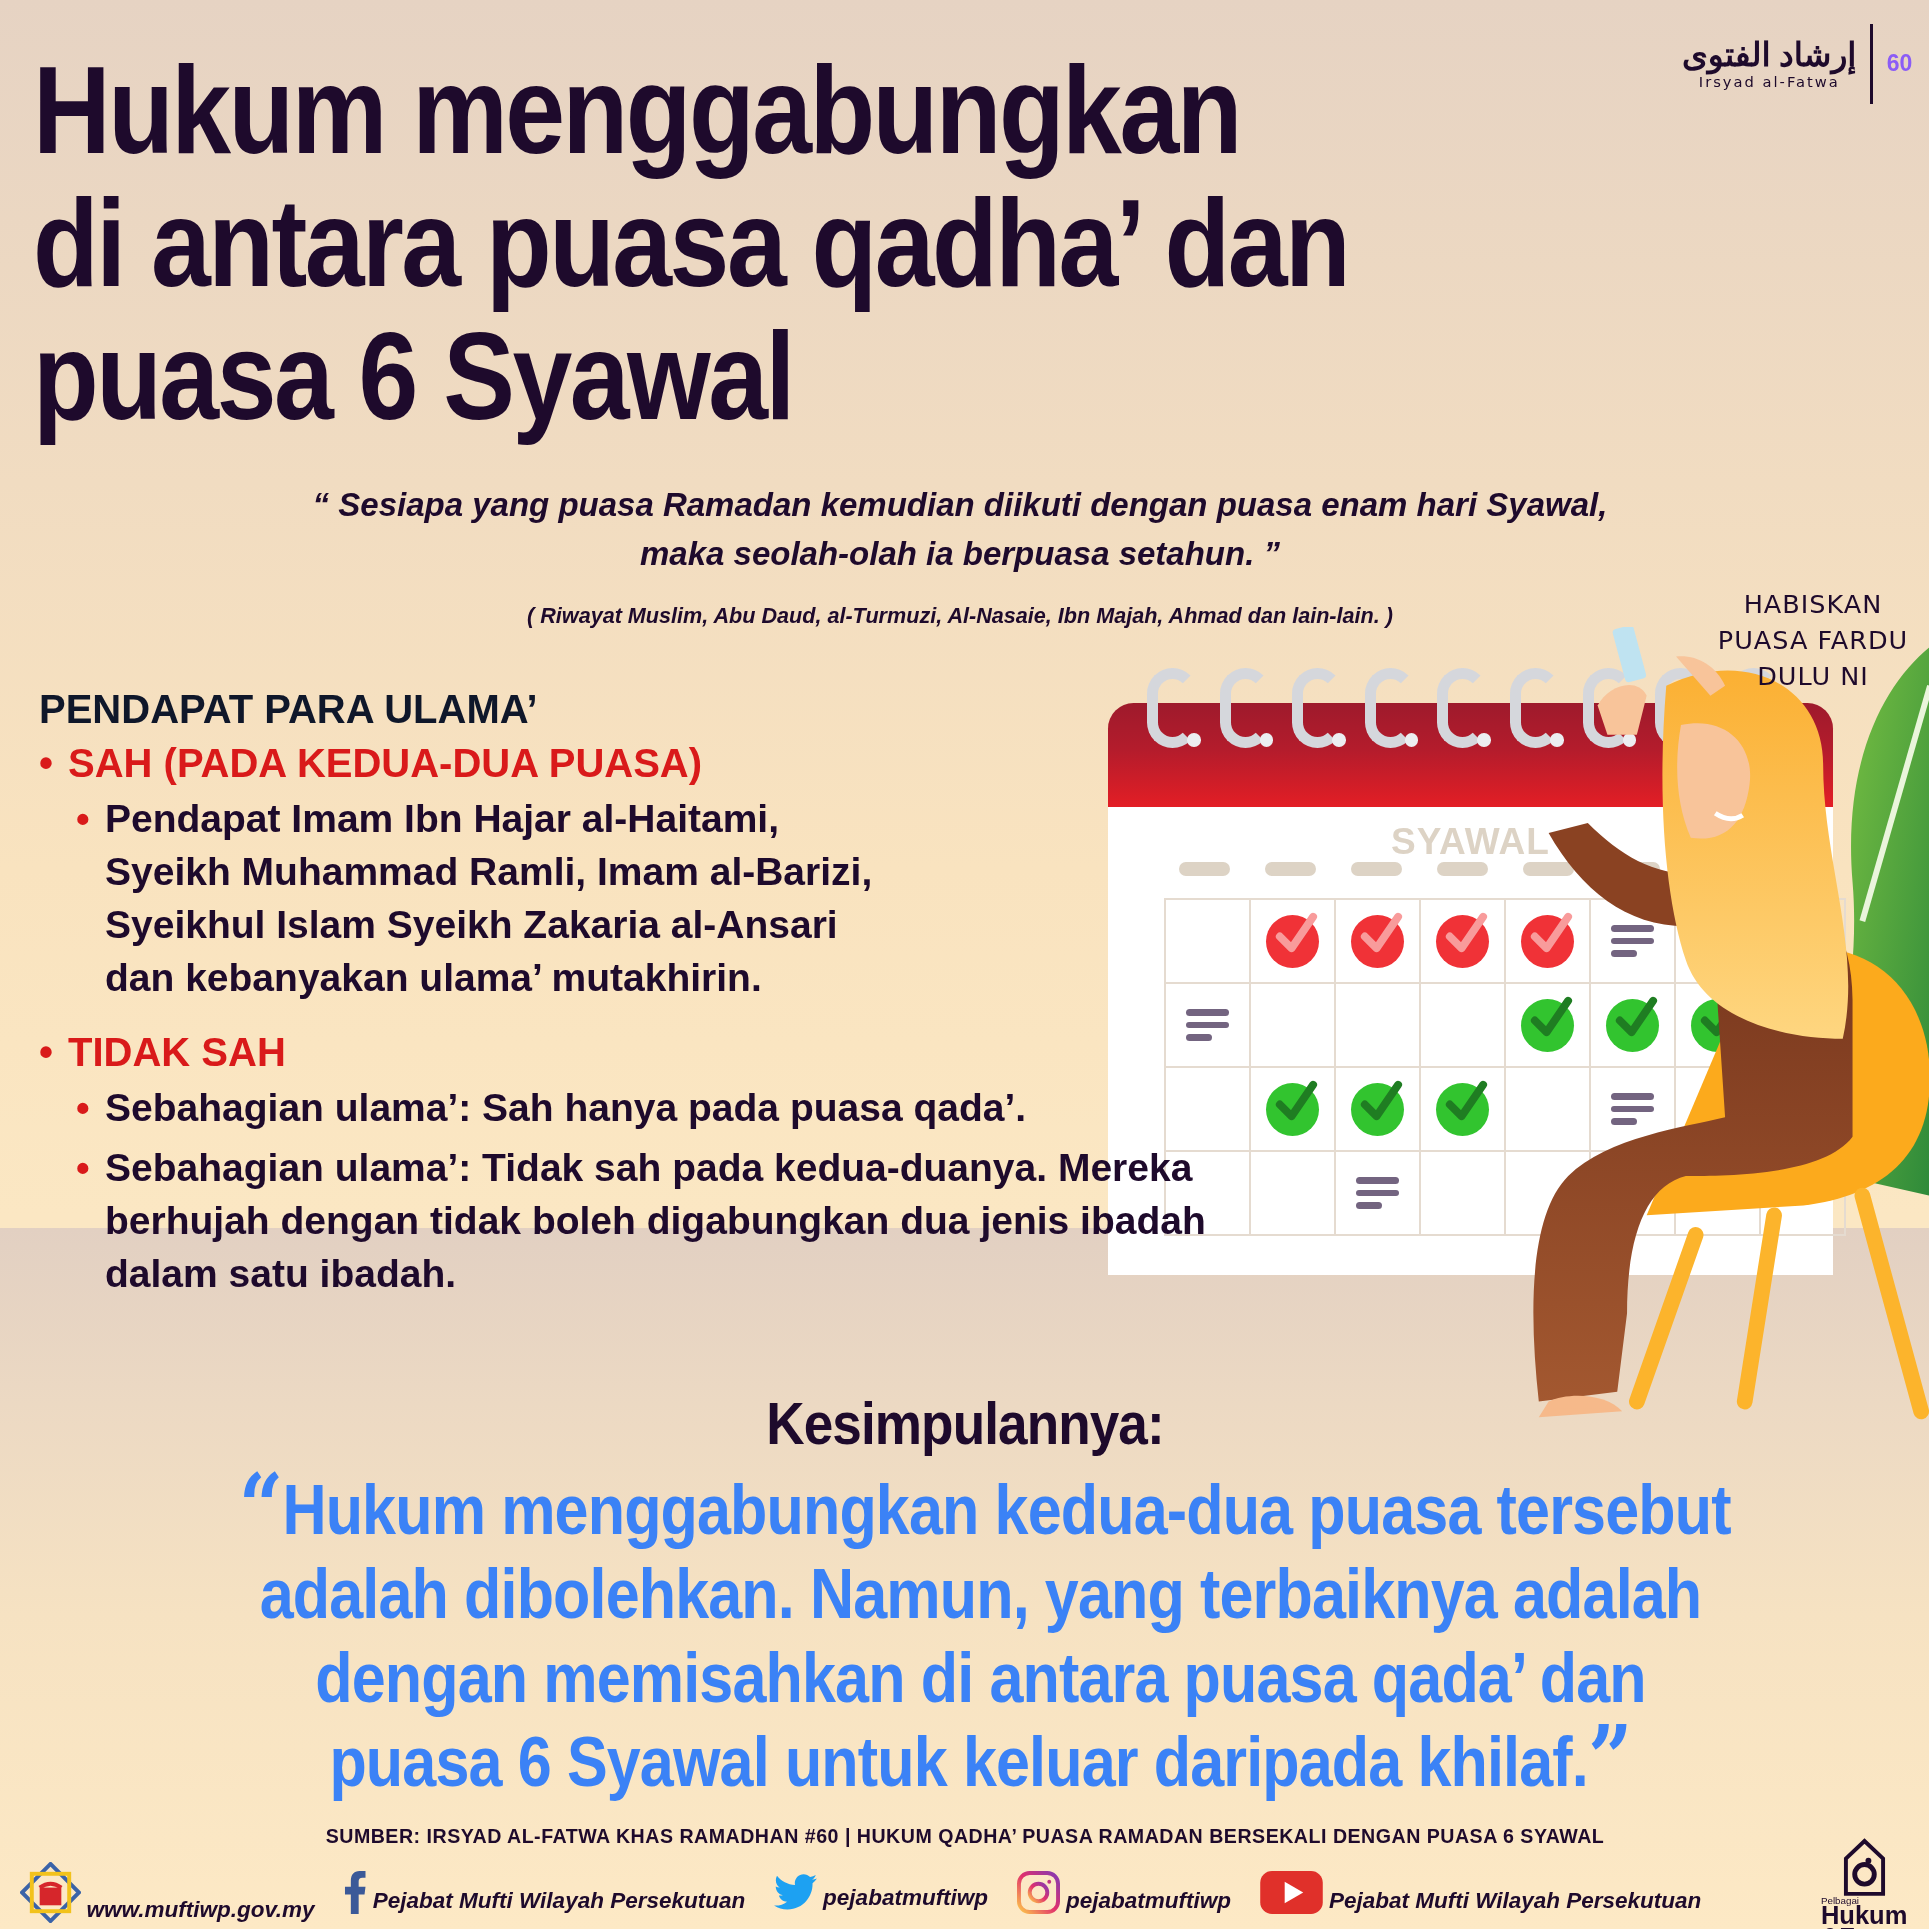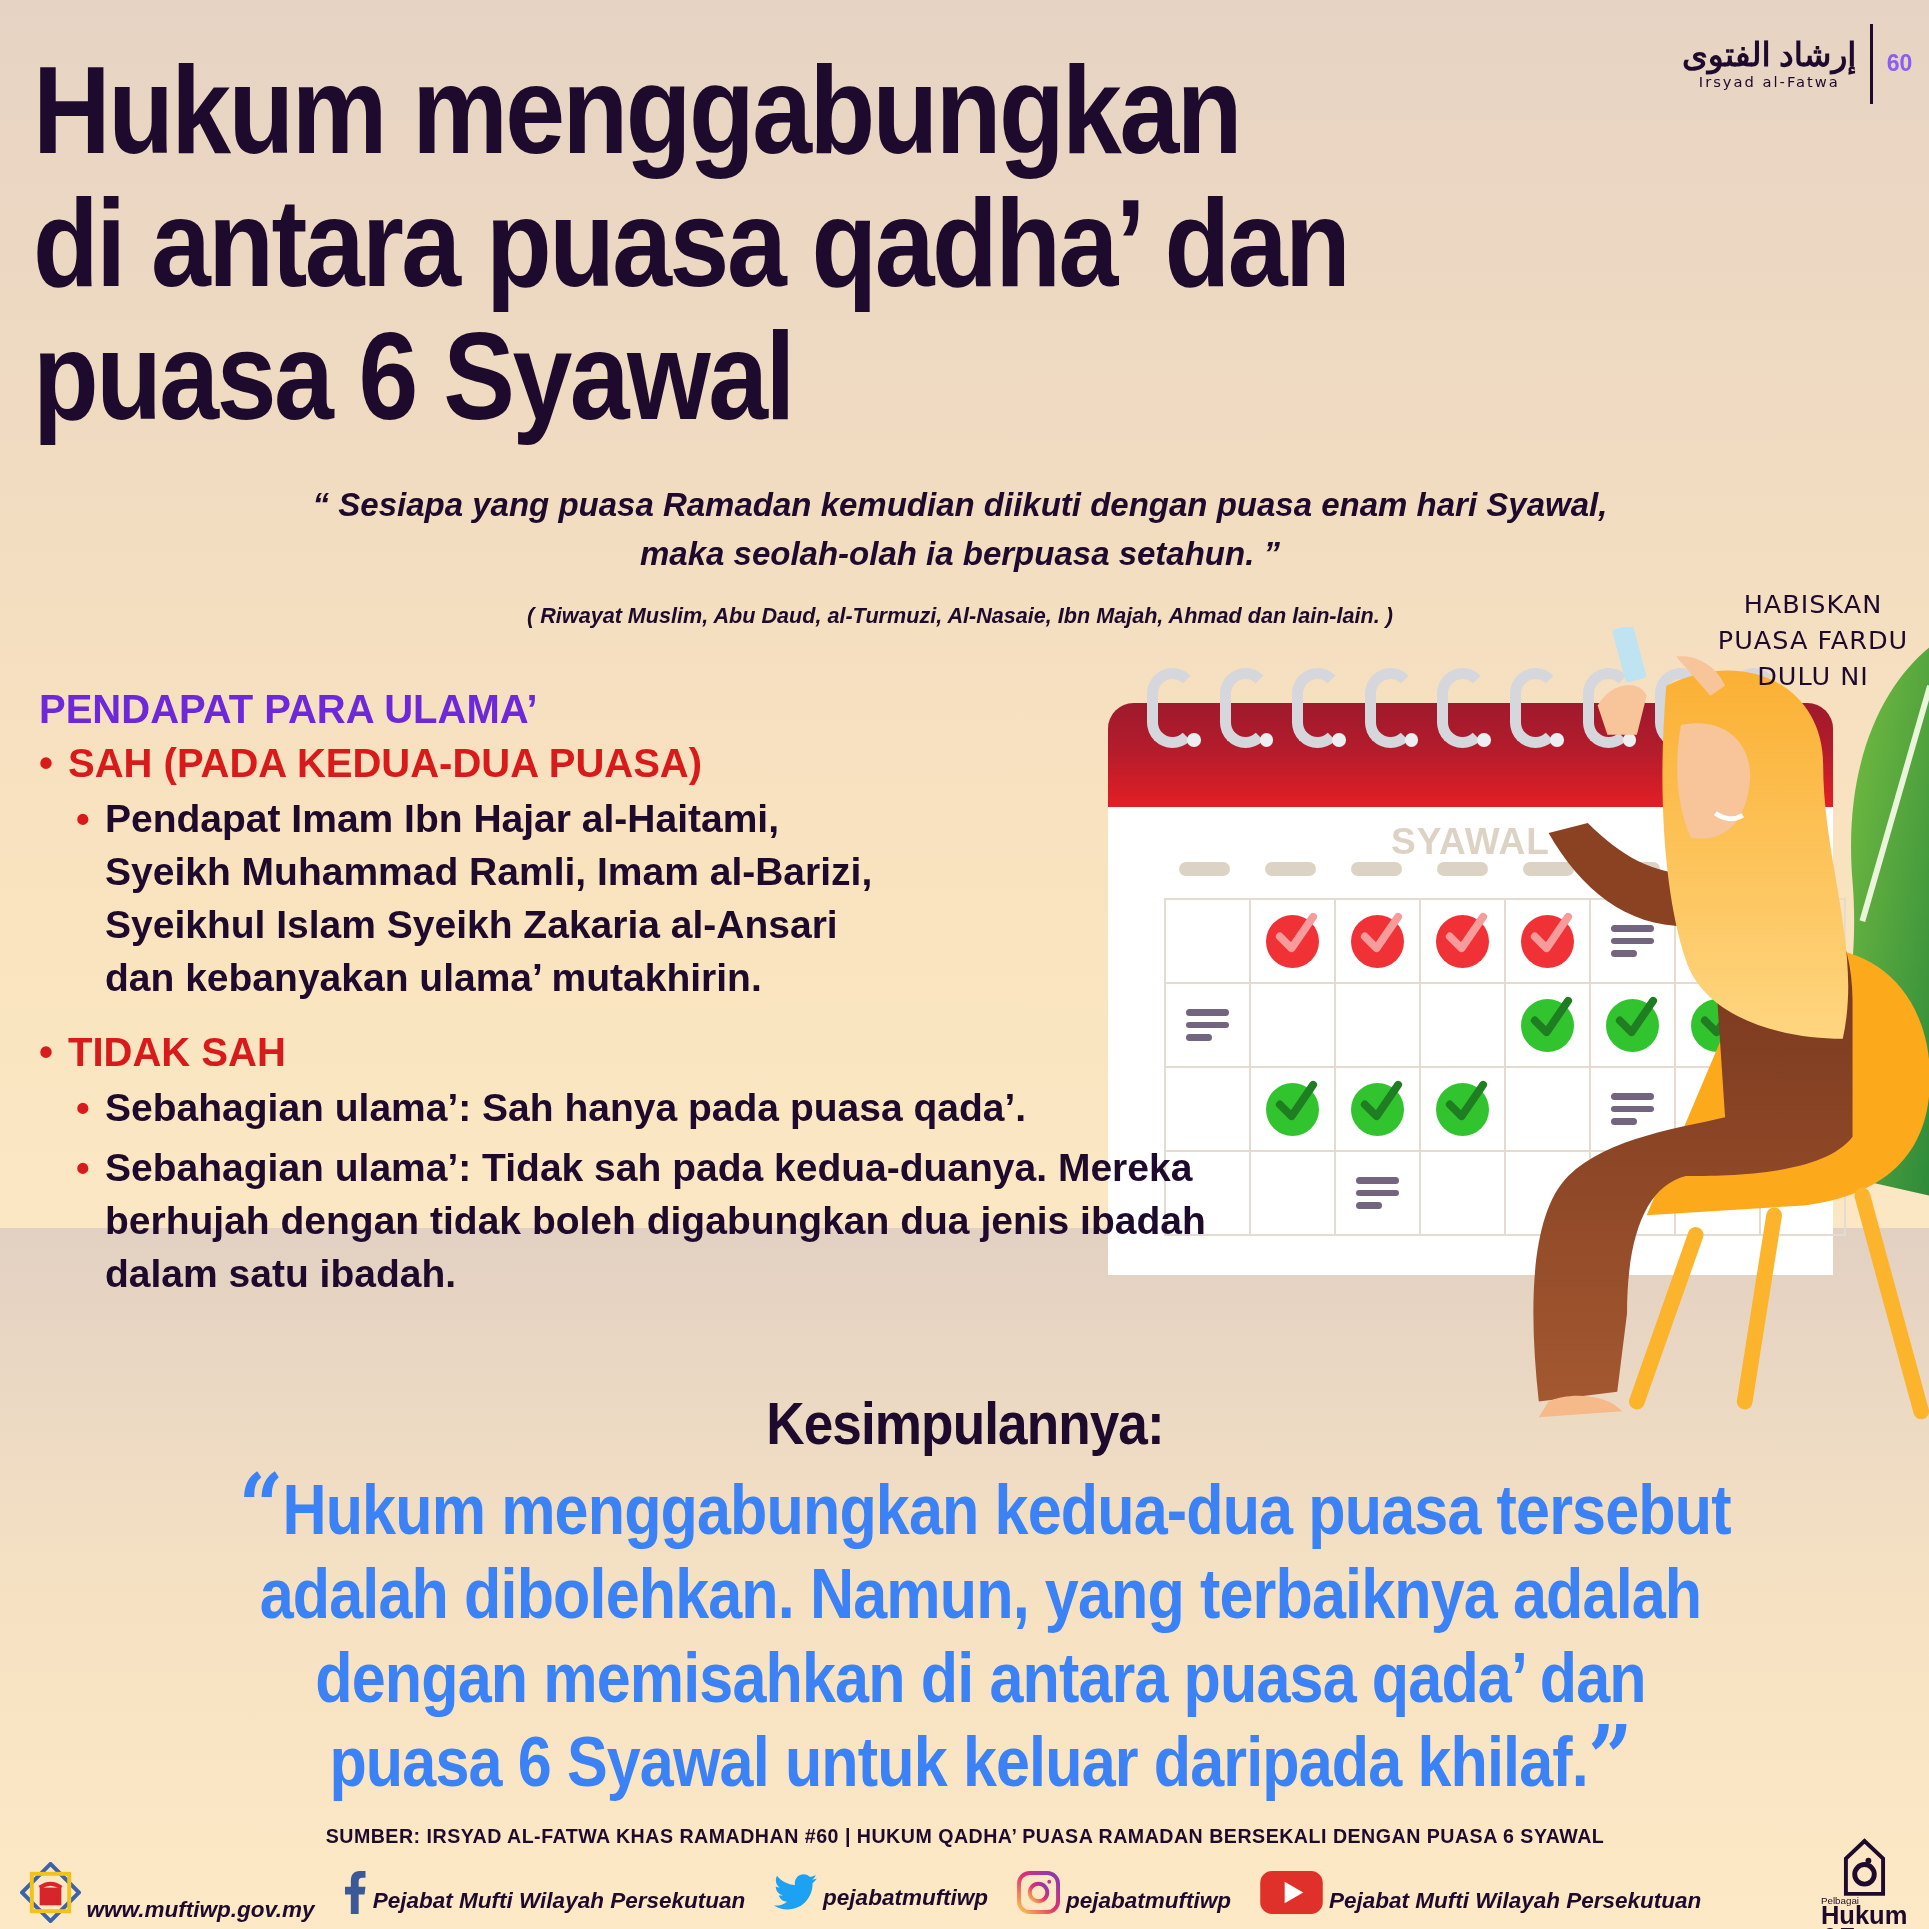--- a/index.html
+++ b/index.html
@@ -31,21 +31,21 @@
   }
   .title div { white-space: nowrap; }
 
   
   .hadith { position: absolute; left: 176px; width: 1568px; top: 480px; text-align: center; font-style: italic; font-weight: bold; color: #1e0a2c; }
   .hadith-line { font-size: 33px; line-height: 49px; }
   .hadith-src { font-size: 21.6px; line-height: 39px; margin-top: 18px; }
 
   
   .opinions { position: absolute; left: 39px; top: 684px; width: 1215px; font-weight: bold; }
-  .op-heading { color: #6d28d9; font-size: 40px; line-height: 51px; }
+  .op-heading { color: #0f172a; font-size: 40px; line-height: 51px; }
   .op-cat { color: #d91a1a; font-size: 40px; line-height: 57px; display: flex; }
   .op-cat .dot, .op-item .dot { color: #d91a1a; width: 29px; flex: 0 0 auto; }
   .op-item { display: flex; font-size: 39px; line-height: 53px; color: #1e0a2c; margin-left: 37px; }
   .op-item .txt { width: 1166px; }
   .gap { height: 19.6px; }
 
   
   .calendar { position: absolute; left: 1108px; top: 703px; width: 725px; height: 571px; }
   .cal-head { position: absolute; left: 0; top: 0; width: 100%; height: 104px; border-radius: 25.5px 25.5px 0 0; background: linear-gradient(180deg, #9e1a2c 0%, #b41c2c 45%, #e31e25 100%); }
   .cal-body { position: absolute; left: 0; top: 104px; width: 100%; height: 468px; background: #ffffff; }

